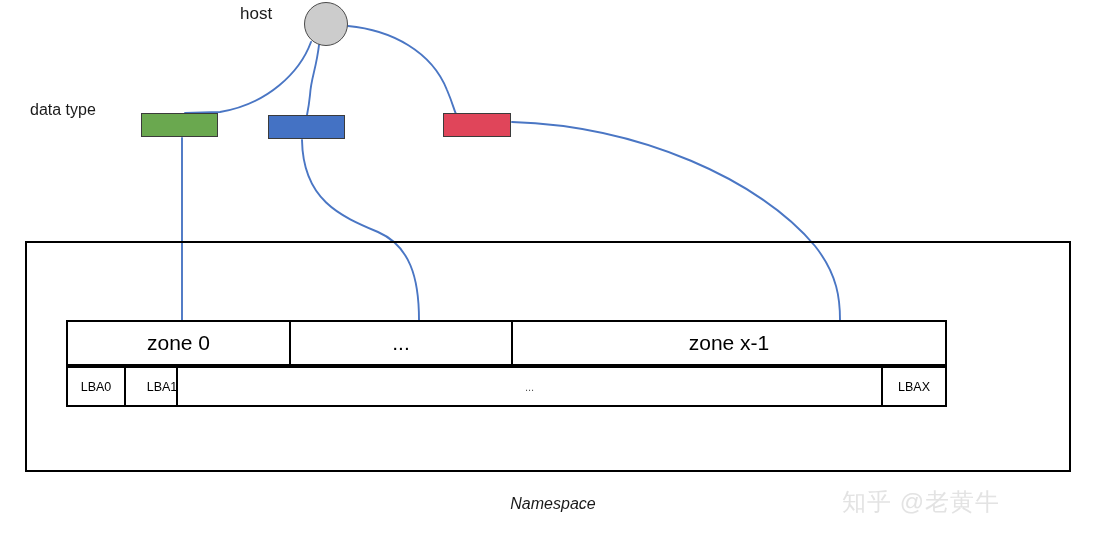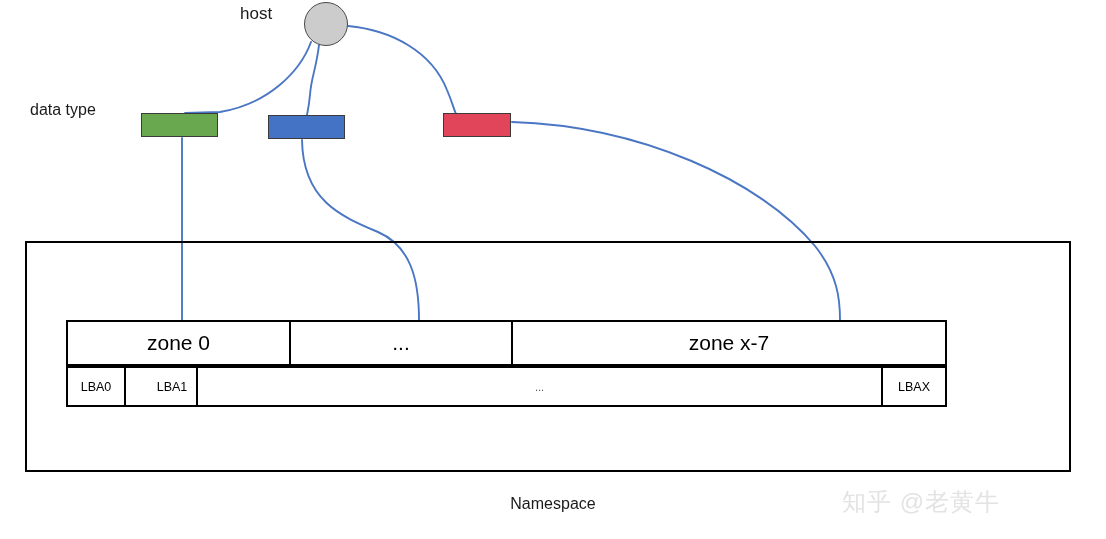--- a/index.html
+++ b/index.html
@@ -78,20 +78,21 @@
     background: transparent;
   }
   #namespace-label {
     left: 0px;
     top: 494px;
     width: 1106px;
     text-align: center;
     font-size: 16px;
     line-height: 19px;
     color: #1a1a1a;
+    font-style: italic;
   }
 
   
   #zone-strip {
     left: 66px;
     top: 320px;
     width: 881px;
     height: 46px;
     display: flex;
     border: 2px solid #000000;
@@ -131,21 +132,21 @@
     align-items: center;
     justify-content: center;
     font-size: 12.5px;
     color: #000000;
     border-right: 2px solid #000000;
     box-sizing: border-box;
     background: #ffffff;
   }
   .lba-cell:last-child { border-right: none; }
   #lba-cell-0 { width: 58px; }
-  #lba-cell-1 { width: 72px; padding-left: 22px; }
+  #lba-cell-1 { width: 52px; padding-left: 22px; }
   #lba-cell-2 { flex: 1 1 auto; font-size: 11px; color: #555555; }
   #lba-cell-3 { width: 62px; }
 
   
   #watermark {
     left: 842px;
     top: 487px;
     font-size: 24px;
     line-height: 30px;
     color: #e3e3e3;
@@ -181,21 +182,21 @@
   <div class="abs" id="data-type-label">data type</div>
   <div class="abs type-chip" id="chip-green" style="background: rgb(106, 168, 79);"></div>
   <div class="abs type-chip" id="chip-blue" style="background: rgb(68, 114, 196);"></div>
   <div class="abs type-chip" id="chip-red" style="background: rgb(224, 69, 90);"></div>
 
   <div class="abs" id="namespace-box"></div>
 
   <div class="abs" id="zone-strip">
     <div class="zone-cell" id="zone-cell-0">zone 0</div>
     <div class="zone-cell" id="zone-cell-2">...</div>
-    <div class="zone-cell" id="zone-cell-3">zone x-7</div>
+    <div class="zone-cell" id="zone-cell-3">zone x-1</div>
   </div>
 
   <div class="abs" id="lba-strip">
     <div class="lba-cell" id="lba-cell-0">LBA0</div>
     <div class="lba-cell" id="lba-cell-1">LBA1</div>
     <div class="lba-cell" id="lba-cell-2">...</div>
     <div class="lba-cell" id="lba-cell-3">LBAX</div>
   </div>
 
   <div class="abs" id="namespace-label">Namespace</div>

